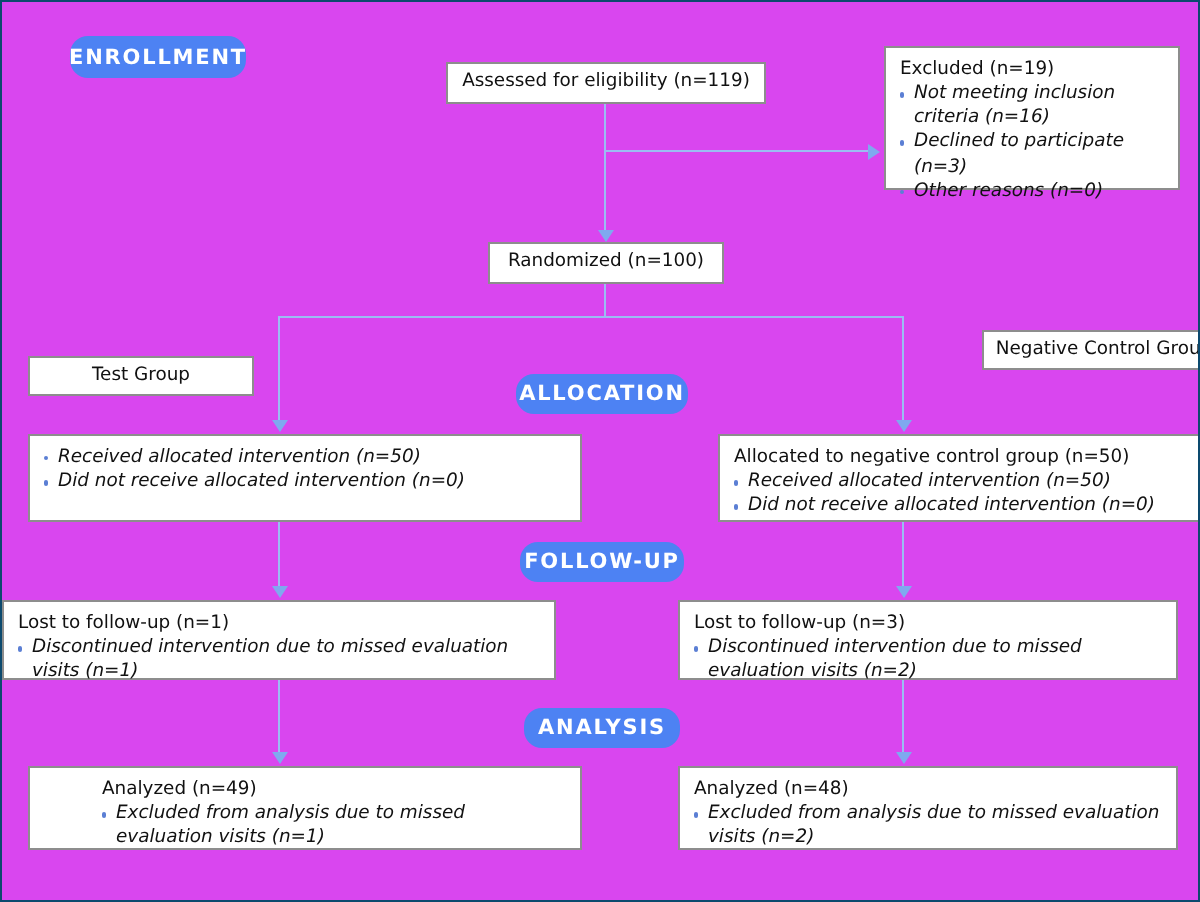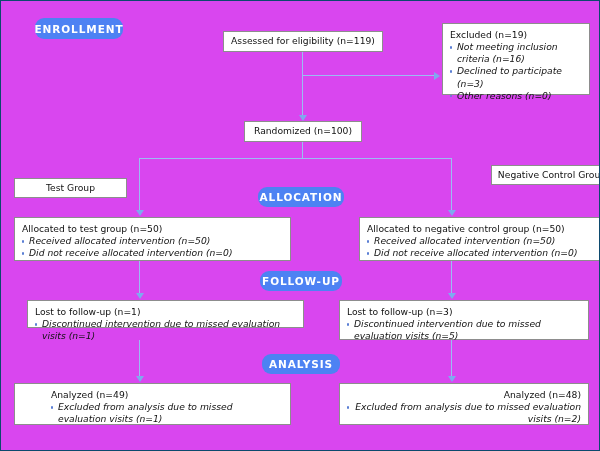--- a/index.html
+++ b/index.html
@@ -140,66 +140,65 @@
   <div class="arrow-down" style="left:447px;top:209px;"></div>
 
   <div class="box center" style="left:13px;top:164px;width:113px;height:20px;margin-top:13px;">
     <span class="title">Test Group</span>
   </div>
   <div class="box center" style="left:490px;top:164px;width:122px;height:20px;">
     <span class="title">Negative Control Group</span>
   </div>
 
   <div class="box" style="left:13px;top:216px;width:277px;height:44px;">
-    <span class="title">Allocated to test group (n=50)</span>
     <ul>
       <li>Received allocated intervention (n=50)</li>
       <li>Did not receive allocated intervention (n=0)</li>
     </ul>
   </div>
 
   <div class="box" style="left:358px;top:216px;width:250px;height:44px;">
     <span class="title">Allocated to negative control group (n=50)</span>
     <ul>
       <li>Received allocated intervention (n=50)</li>
       <li>Did not receive allocated intervention (n=0)</li>
     </ul>
   </div>
 
   <div class="vline" style="left:138px;top:260px;height:34px;"></div>
   <div class="arrow-down" style="left:135px;top:292px;"></div>
   <div class="vline" style="left:450px;top:260px;height:34px;"></div>
   <div class="arrow-down" style="left:447px;top:292px;"></div>
 
-  <div class="box" style="left:26px;top:299px;width:277px;height:28px;">
+  <div class="box" style="left:0;top:299px;width:277px;height:40px;">
     <span class="title">Lost to follow-up (n=1)</span>
     <ul>
       <li>Discontinued intervention due to missed evaluation visits (n=1)</li>
     </ul>
   </div>
 
   <div class="box" style="left:338px;top:299px;width:250px;height:40px;">
     <span class="title">Lost to follow-up (n=3)</span>
     <ul>
-      <li>Discontinued intervention due to missed evaluation visits (n=5)</li>
+      <li>Discontinued intervention due to missed evaluation visits (n=2)</li>
     </ul>
   </div>
 
   <div class="vline" style="left:138px;top:339px;height:38px;"></div>
   <div class="arrow-down" style="left:135px;top:375px;"></div>
   <div class="vline" style="left:450px;top:339px;height:38px;"></div>
   <div class="arrow-down" style="left:447px;top:375px;"></div>
 
   <div class="box" style="left:13px;top:382px;width:277px;height:42px;padding-left:36px;">
     <span class="title">Analyzed (n=49)</span>
     <ul>
       <li>Excluded from analysis due to missed evaluation visits (n=1)</li>
     </ul>
   </div>
 
-  <div class="box" style="left:338px;top:382px;width:250px;height:42px;text-align:right;">
+  <div class="box" style="left:338px;top:382px;width:250px;height:42px;">
     <span class="title">Analyzed (n=48)</span>
     <ul>
       <li>Excluded from analysis due to missed evaluation visits (n=2)</li>
     </ul>
   </div>
 
 </div>
 
 </body></html>

